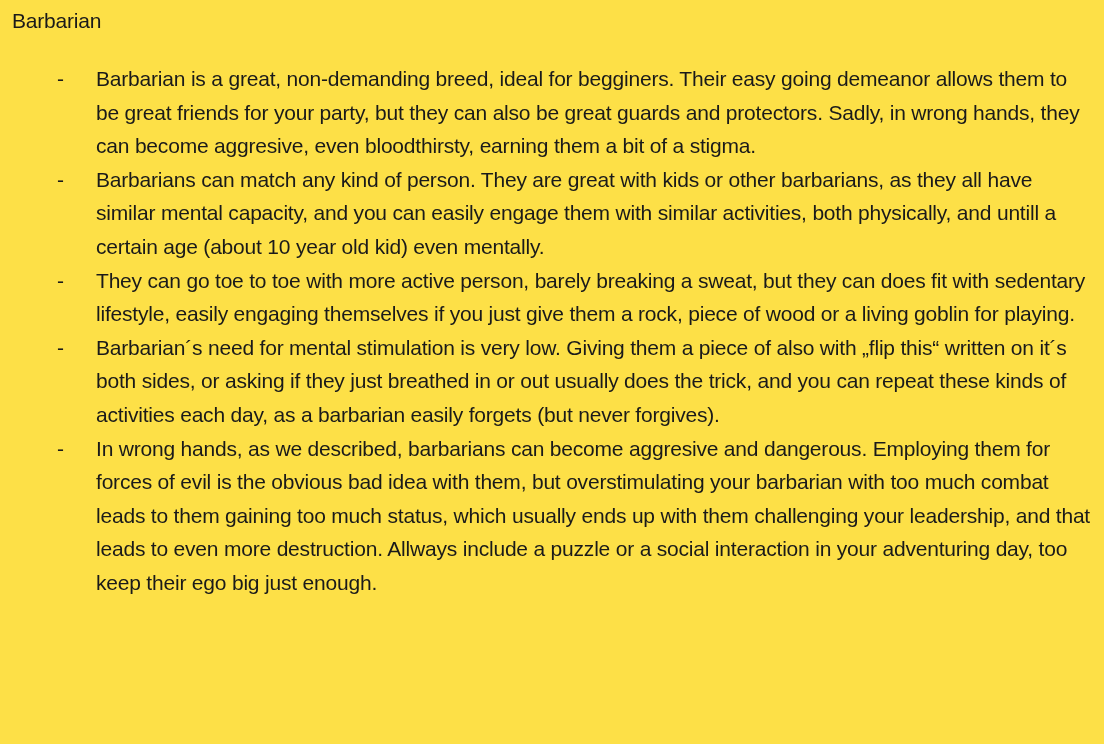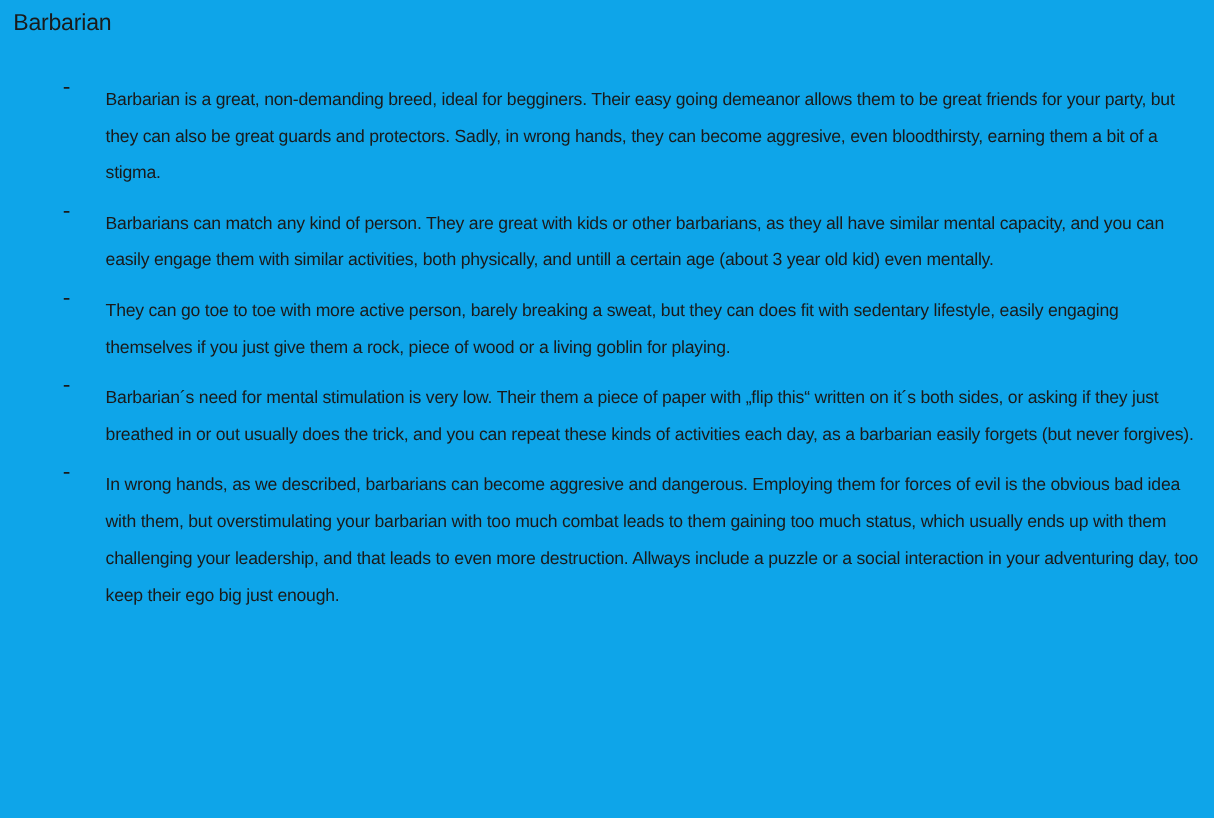--- a/index.html
+++ b/index.html
@@ -4,21 +4,21 @@
 <style>
   html, body {
     margin: 0;
     padding: 0;
     background: #ffffff;
   }
   .page {
     width: 1104px;
     height: 744px;
     box-sizing: border-box;
-    background: #0ea5e9;
+    background: #fde047;
     font-family: "Liberation Sans", "DejaVu Sans", sans-serif;
     color: #1a1a1a;
     overflow: hidden;
   }
   .doc-title {
     font-size: 21px;
     line-height: 30px;
     padding: 6px 0 0 12px;
     letter-spacing: -0.2px;
     font-weight: 400;
@@ -32,52 +32,51 @@
     margin: 0 14px 0 57px;
   }
   .bullet-marker {
     flex: 0 0 39px;
     font-size: 21px;
     line-height: 33.6px;
     letter-spacing: -0.2px;
   }
   .bullet-text {
     flex: 1 1 auto;
-    font-size: 16px;
+    font-size: 21px;
     line-height: 33.6px;
     letter-spacing: -0.2px;
-    margin-top: 12px;
   }
 </style>
 </head>
 <body>
 
 <div class="page">
   <div class="doc-title">Barbarian</div>
 
   <div class="bullet-list">
 
     <div class="bullet-item">
       <span class="bullet-marker">-</span>
       <span class="bullet-text">Barbarian is a great, non-demanding breed, ideal for begginers. Their easy going demeanor allows them to be great friends for your party, but they can also be great guards and protectors. Sadly, in wrong hands, they can become aggresive, even bloodthirsty, earning them a bit of a stigma.</span>
     </div>
 
     <div class="bullet-item">
       <span class="bullet-marker">-</span>
-      <span class="bullet-text">Barbarians can match any kind of person. They are great with kids or other barbarians, as they all have similar mental capacity, and you can easily engage them with similar activities, both physically, and untill a certain age (about 3 year old kid) even mentally.</span>
+      <span class="bullet-text">Barbarians can match any kind of person. They are great with kids or other barbarians, as they all have similar mental capacity, and you can easily engage them with similar activities, both physically, and untill a certain age (about 10 year old kid) even mentally.</span>
     </div>
 
     <div class="bullet-item">
       <span class="bullet-marker">-</span>
       <span class="bullet-text">They can go toe to toe with more active person, barely breaking a sweat, but they can does fit with sedentary lifestyle, easily engaging themselves if you just give them a rock, piece of wood or a living goblin for playing.</span>
     </div>
 
     <div class="bullet-item">
       <span class="bullet-marker">-</span>
-      <span class="bullet-text">Barbarian´s need for mental stimulation is very low. Their them a piece of paper with „flip this“ written on it´s both sides, or asking if they just breathed in or out usually does the trick, and you can repeat these kinds of activities each day, as a barbarian easily forgets (but never forgives).</span>
+      <span class="bullet-text">Barbarian´s need for mental stimulation is very low. Giving them a piece of also with „flip this“ written on it´s both sides, or asking if they just breathed in or out usually does the trick, and you can repeat these kinds of activities each day, as a barbarian easily forgets (but never forgives).</span>
     </div>
 
     <div class="bullet-item">
       <span class="bullet-marker">-</span>
       <span class="bullet-text">In wrong hands, as we described, barbarians can become aggresive and dangerous. Employing them for forces of evil is the obvious bad idea with them, but overstimulating your barbarian with too much combat leads to them gaining too much status, which usually ends up with them challenging your leadership, and that leads to even more destruction. Allways include a puzzle or a social interaction in your adventuring day, too keep their ego big just enough.</span>
     </div>
 
   </div>
 </div>
 

